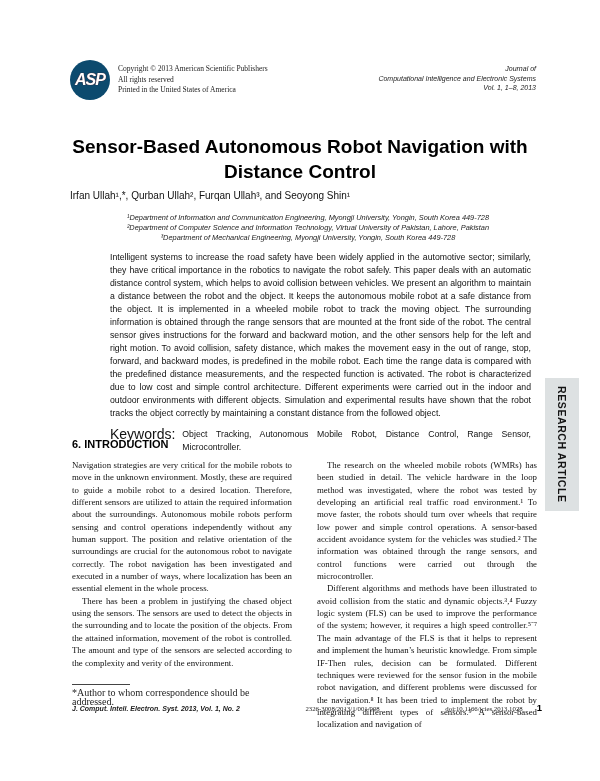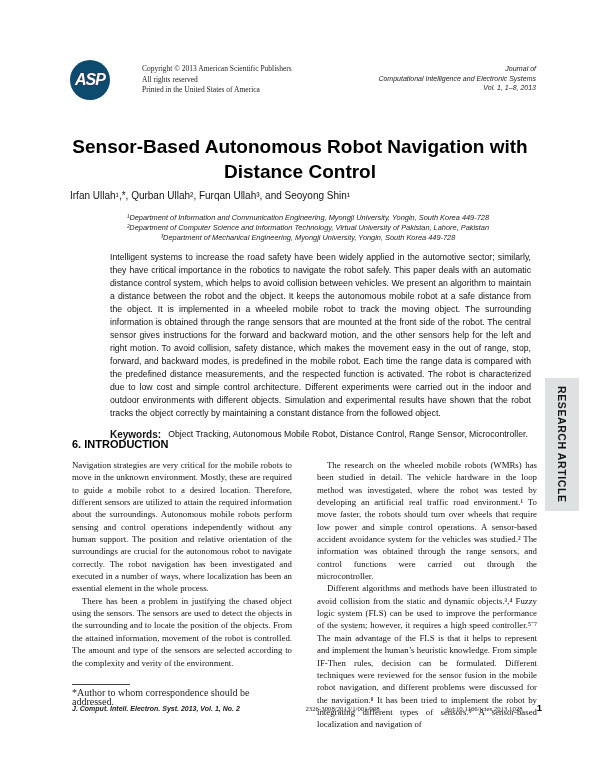--- a/index.html
+++ b/index.html
@@ -7,36 +7,36 @@
   body { font-family:"Liberation Sans", sans-serif; color:#111; position:relative; overflow:hidden; }
 
   .sheet { position:absolute; inset:0; background:#fff; }
 
   
   .header { position:absolute; top:60px; left:70px; right:64px; display:flex; align-items:flex-start; }
   .logo { width:40px; height:40px; border-radius:50%; background:#0c4a6e; color:#fff;
           display:flex; align-items:center; justify-content:center;
           font-weight:bold; font-style:italic; font-size:16px; letter-spacing:-1px;
           text-shadow:0 0 1px #7a0000; flex:0 0 auto; }
-  .copyright { margin-left:32px; font-family:"Liberation Serif", serif; font-size:7.5px; line-height:10.5px; color:#222; padding-top:4px; }
+  .copyright { margin-left:8px; font-family:"Liberation Serif", serif; font-size:7.5px; line-height:10.5px; color:#222; padding-top:4px; }
   .journal { margin-left:auto; text-align:right; font-style:italic; font-size:7px; line-height:9.5px; color:#222; padding-top:4px; }
   .journal .j1 { font-size:7px; }
 
   
   .title { position:absolute; top:134px; left:70px; right:70px; text-align:center;
            font-size:19px; line-height:25px; font-weight:bold; color:#000; }
   .authors { position:absolute; top:190px; left:70px; right:70px; text-align:left; font-size:10px; color:#111; }
   .affils { position:absolute; top:213px; left:56px; right:40px; text-align:center;
             font-style:italic; font-size:7.4px; line-height:10px; color:#222; }
 
   
   .mid { position:absolute; top:251px; left:110px; width:421px; }
   .abstract { text-align:justify; font-size:8.7px; line-height:13px; color:#111; }
   .keywords { display:flex; margin-top:8px; font-size:8.7px; line-height:13px; }
-  .keywords .kw-label { font-weight:bold; font-size:10px; flex:0 0 auto; margin-right:7px; }
+  .keywords .kw-label { font-weight:normal; font-size:14px; flex:0 0 auto; margin-right:7px; }
   .keywords .kw-text { text-align:justify; }
 
   
   .section-heading { position:absolute; top:438px; left:72px; font-size:11px; font-weight:bold; color:#000; }
   .columns { position:absolute; top:459px; left:72px; width:465px; height:247px;
              display:flex; gap:25px; font-family:"Liberation Serif", serif;
              font-size:8.8px; line-height:12.35px; text-align:justify; color:#111; }
   .col { width:227px; display:flex; flex-direction:column; }
   .col p.indent { text-indent:10px; }
   .footnote-block { margin-top:auto; }

